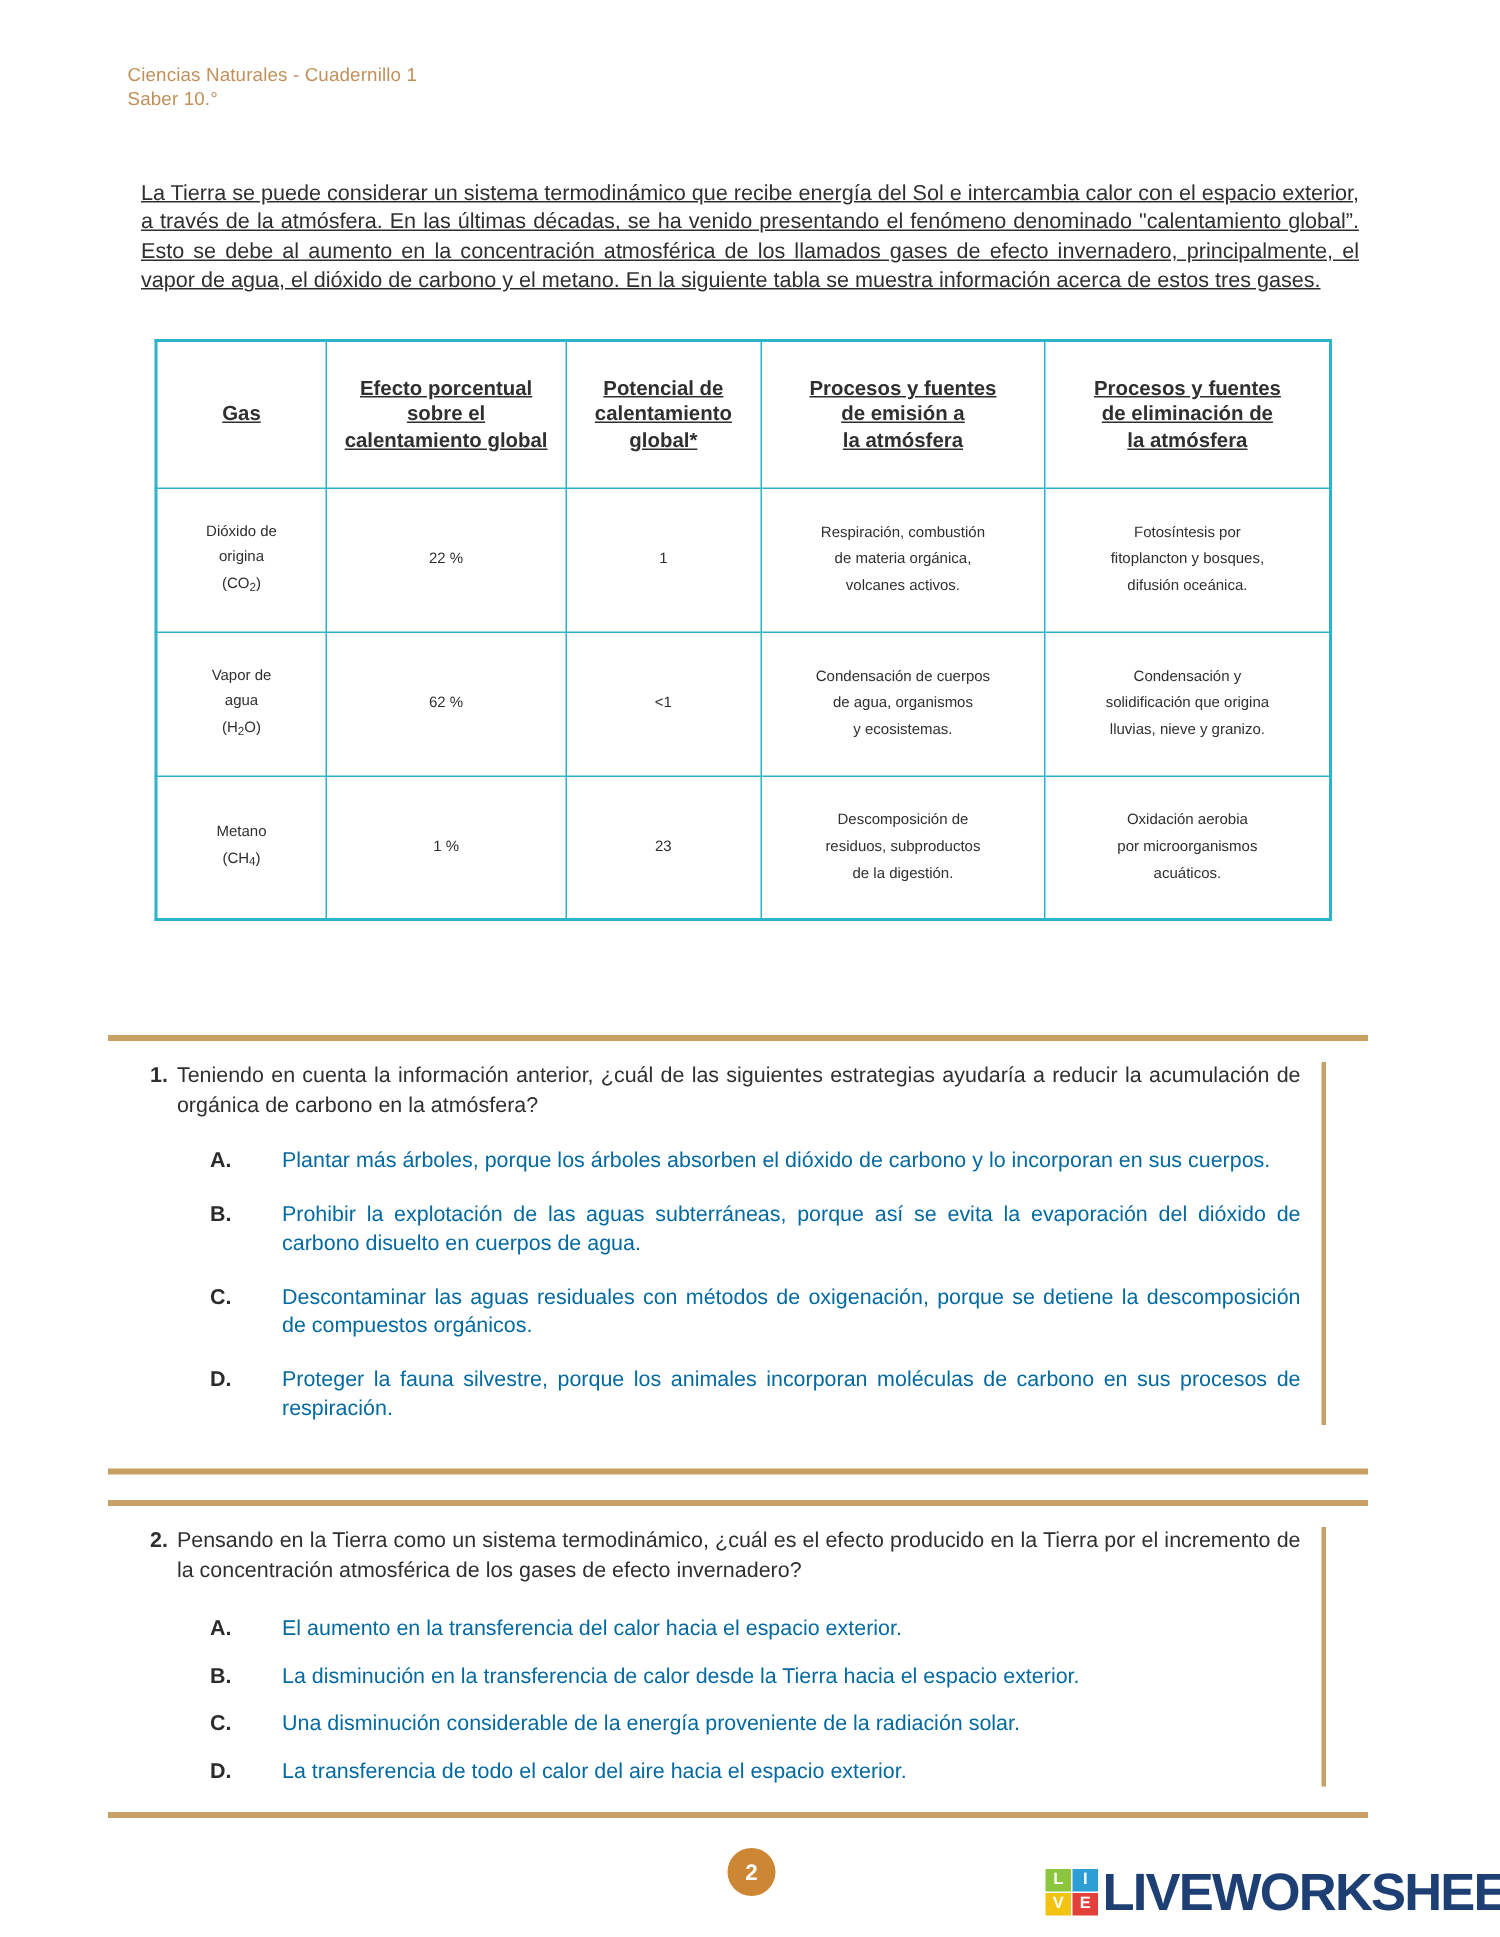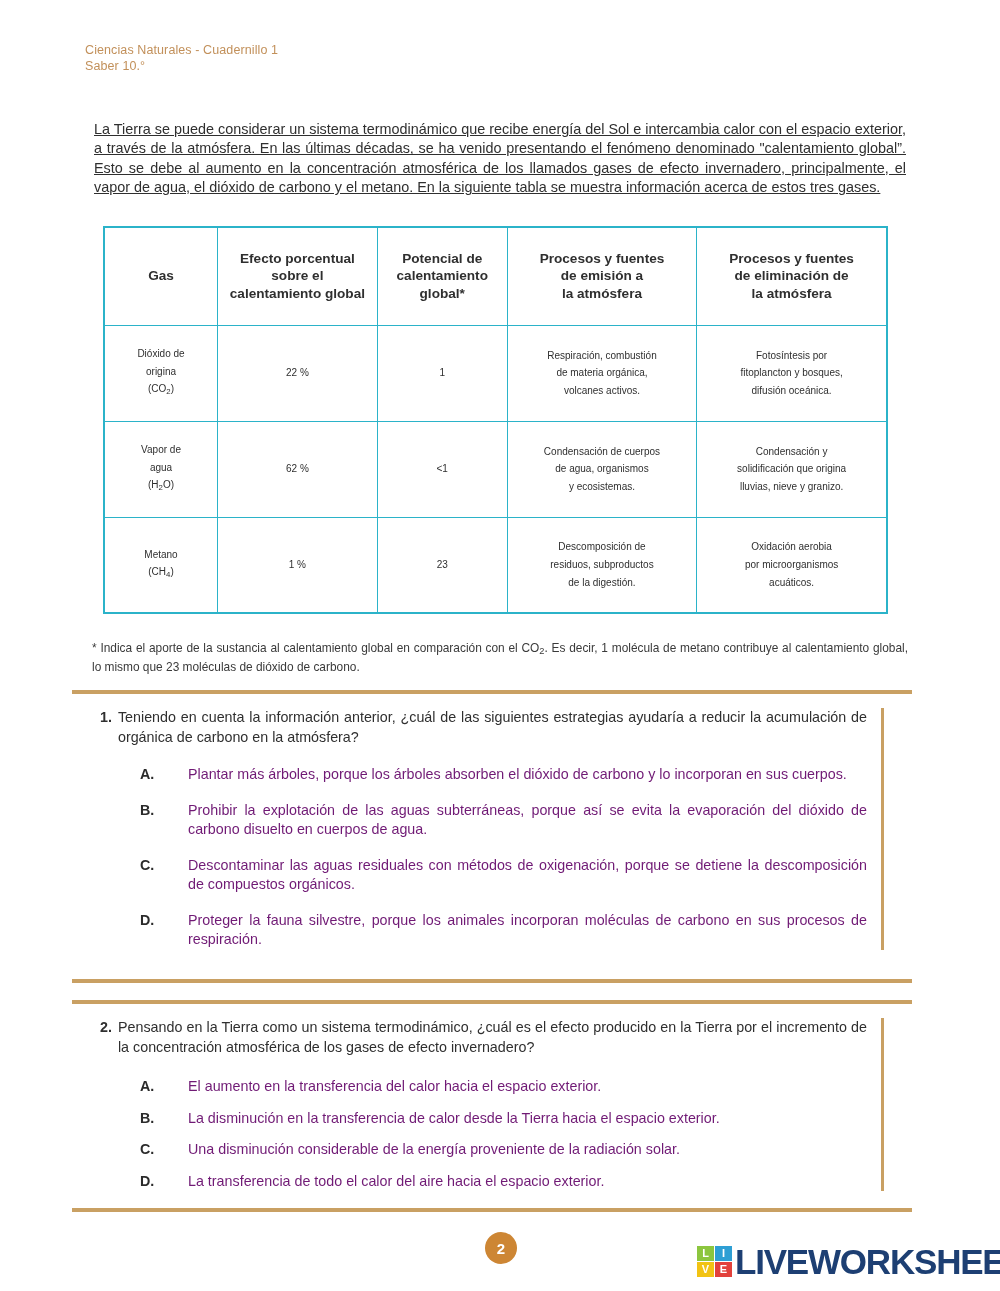--- a/index.html
+++ b/index.html
@@ -81,20 +81,21 @@
     padding: 6px 6px;
     font-size: 10px;
     line-height: 17.6px;
     color: #2f2f2f;
   }
   table.gas tr.head td {
     font-weight: bold;
     font-size: 13.6px;
     line-height: 17.6px;
     height: 98px;
+    text-decoration: underline;
   }
   table.gas tr.data td {
     height: 96px;
   }
   col.c1 { width: 14.5%; }
   col.c2 { width: 20.4%; }
   col.c3 { width: 16.6%; }
   col.c4 { width: 24.2%; }
   col.c5 { width: 24.3%; }
   .sub { font-size: 0.78em; vertical-align: -0.22em; }
@@ -160,21 +161,21 @@
     line-height: 19.5px;
   }
   .option:last-child { margin-bottom: 0; }
   .olabel {
     font-weight: bold;
     flex: 0 0 48px;
   }
   .otext {
     flex: 1 1 auto;
     text-align: justify;
-    color: #701a75;
+    color: #0369a1;
   }
   #q2 .options { margin-top: 20px; }
   #q2 .option { margin-bottom: 12px; }
 
   
   .pagebadge {
     position: absolute;
     left: 485px;
     top: 1232px;
     width: 32px;
@@ -328,21 +329,20 @@
           <td>
             <div>Oxidación aerobia</div>
             <div>por microorganismos</div>
             <div>acuáticos.</div>
           </td>
         </tr>
       </tbody>
     </table>
   </div>
 
-  <div class="footnote"><span>* Indica el aporte de la sustancia al calentamiento global en comparación con el CO</span><span class="sub">2</span><span>. Es decir, 1 molécula de metano contribuye al calentamiento global, lo mismo que 23 moléculas de dióxido de carbono.</span></div>
 
   <div class="qblock" id="q1">
     <div class="inner">
       <div class="qstem">
         <span class="qnum">1.</span>
         <span class="qtext">Teniendo en cuenta la información anterior, ¿cuál de las siguientes estrategias ayudaría a reducir la acumulación de orgánica de carbono en la atmósfera?</span>
       </div>
       <div class="options">
         <div class="option">
           <span class="olabel">A.</span>

